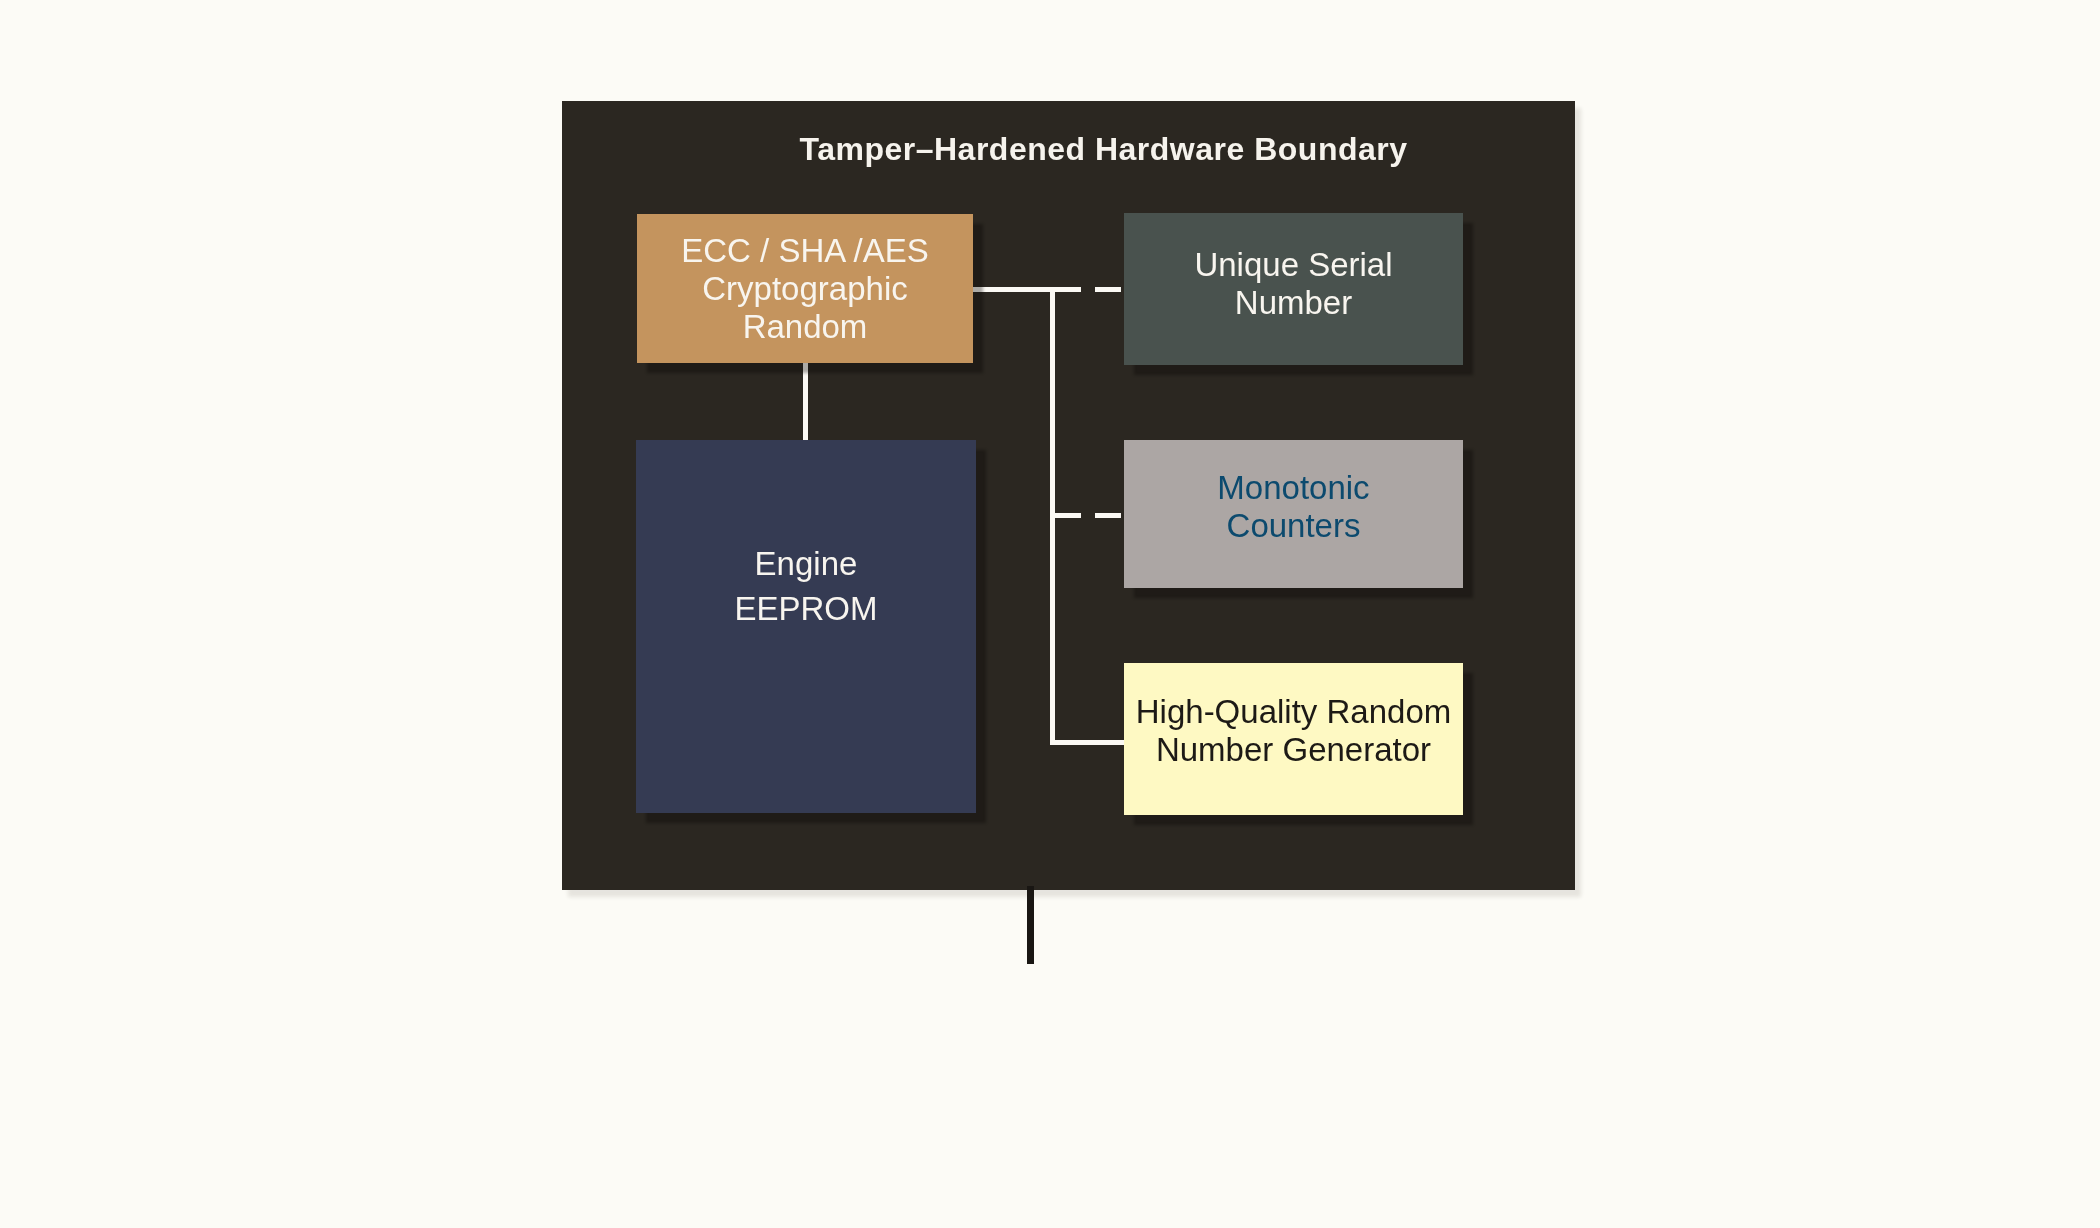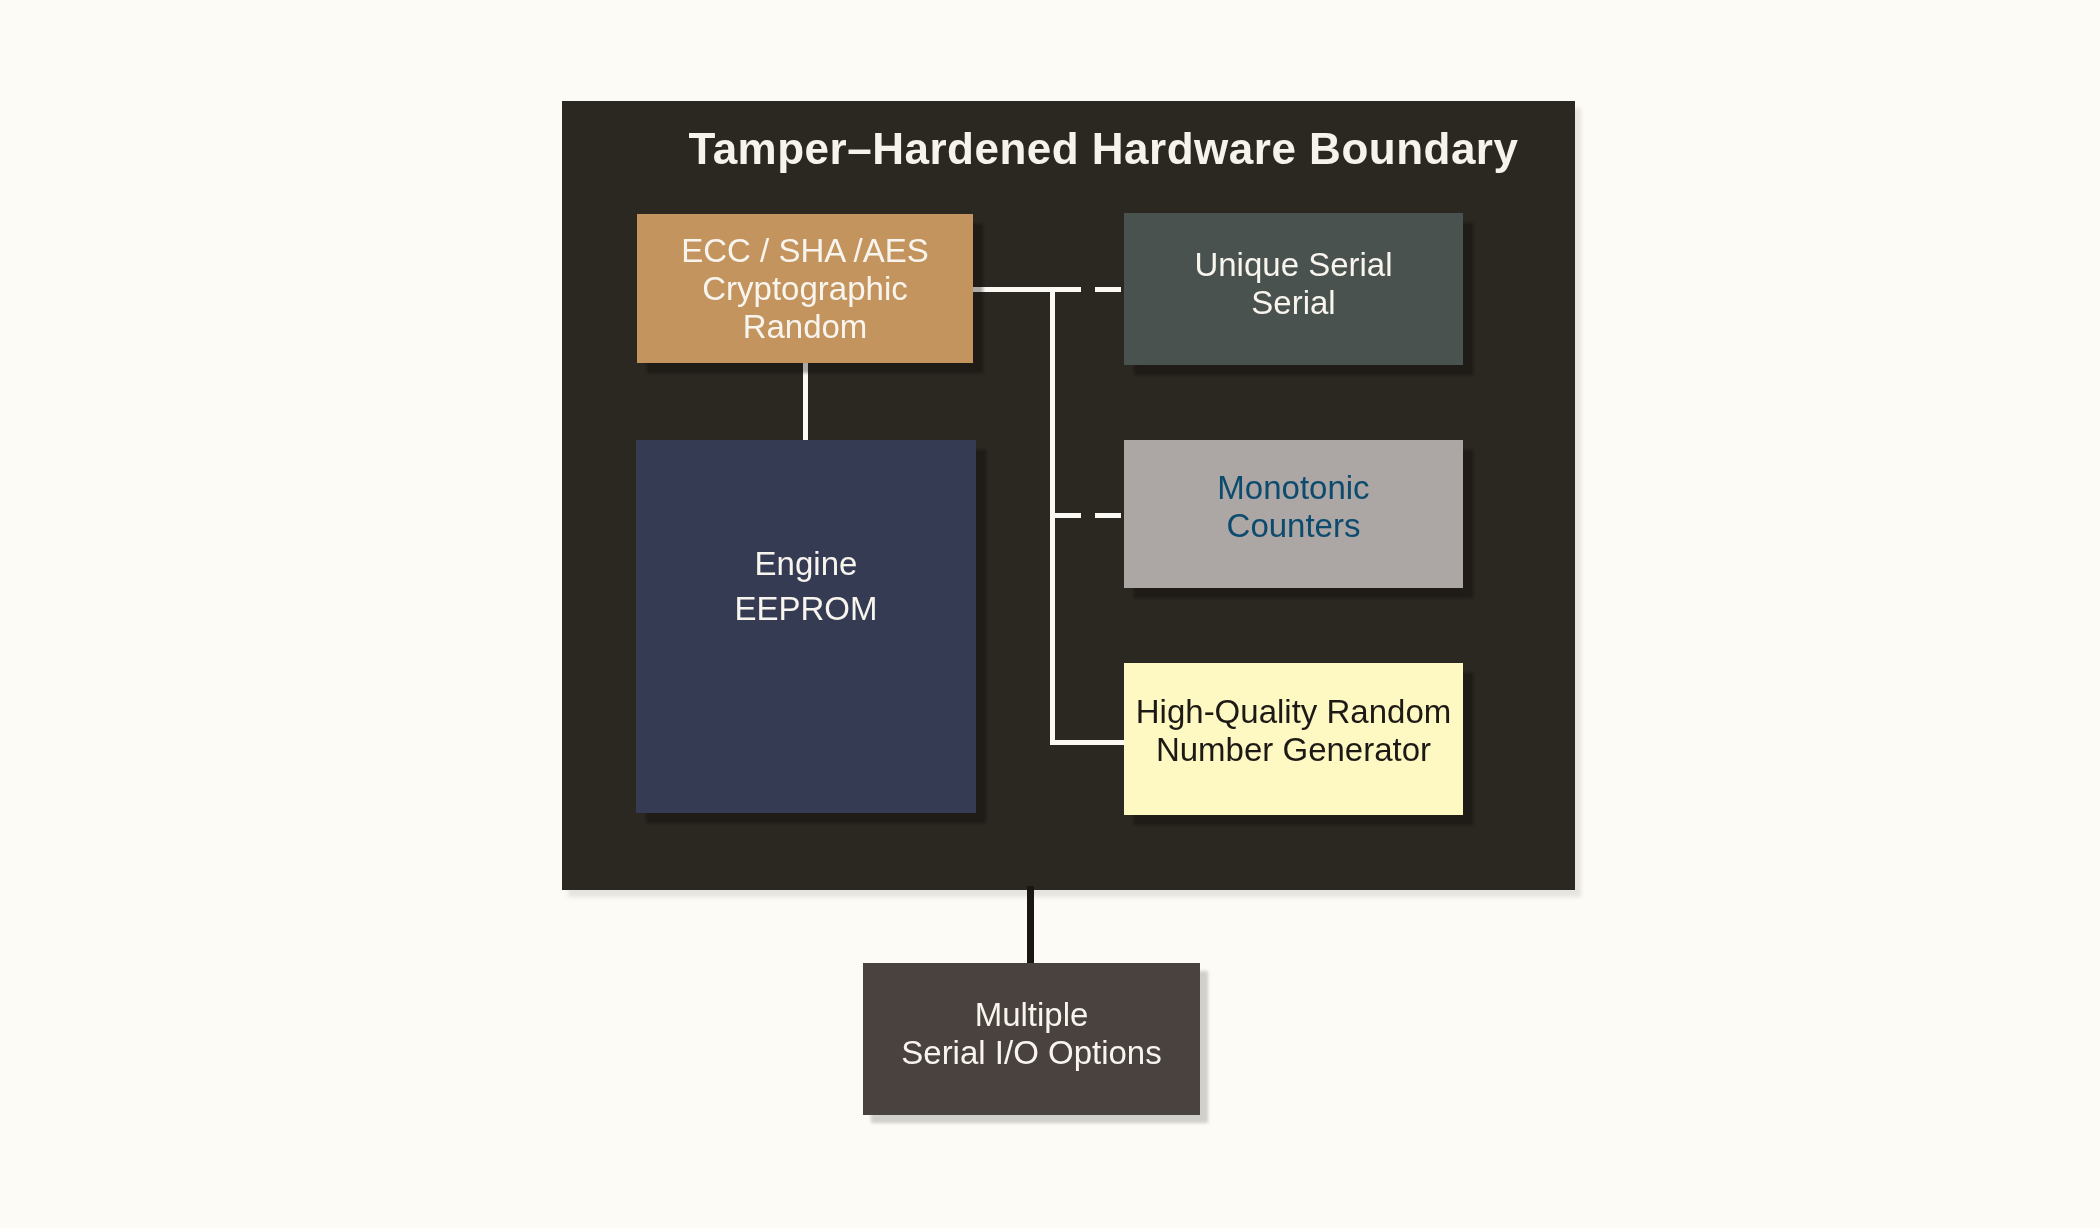--- a/index.html
+++ b/index.html
@@ -8,21 +8,21 @@
     font-family:"Liberation Sans","DejaVu Sans",sans-serif;
   }
   
   .boundary {
     position:absolute; left:562px; top:101px; width:1013px; height:789px;
     box-shadow:6px 7px 4px rgba(40,30,20,0.10);
   }
   .boundary-title {
     position:absolute; left:0; top:24px; width:100%; box-sizing:border-box;
     padding-left:70px; text-align:center;
-    font-size:44px; font-weight:bold; letter-spacing:0.5px; line-height:48px;
+    font-size:32px; font-weight:bold; letter-spacing:0.5px; line-height:48px;
   }
   
   .node {
     position:absolute; box-sizing:border-box;
     display:flex; flex-direction:column; align-items:center; justify-content:center;
     text-align:center; font-size:33px;
     box-shadow:10px 10px 3px rgba(5,4,2,0.32);
   }
   .node .ln { display:block; line-height:38px; }
   #node-crypto    { left:75px;  top:113px; width:336px; height:149px; padding-top:0; }
@@ -67,35 +67,31 @@
       <span class="ln">Random</span>
     </div>
 
     <div class="node" id="node-eeprom" style="background: rgb(53, 59, 83); color: rgb(248, 245, 239);">
       <span class="ln">Engine</span>
       <span class="ln">EEPROM</span>
     </div>
 
     <div class="node" id="node-unique" style="background: rgb(73, 82, 78); color: rgb(248, 245, 239);">
       <span class="ln">Unique Serial</span>
-      <span class="ln">Serial</span>
+      <span class="ln">Number</span>
     </div>
 
     <div class="node" id="node-monotonic" style="background: rgb(172, 166, 164); color: #0c4a6e;">
       <span class="ln">Monotonic</span>
       <span class="ln">Counters</span>
     </div>
 
     <div class="node" id="node-rng" style="background: #fef9c3; color: rgb(29, 26, 22);">
       <span class="ln">High-Quality Random</span>
       <span class="ln">Number Generator</span>
     </div>
 
   </div>
 
   <div class="conn" id="conn-serial" style="background: rgb(25, 22, 19);"></div>
 
-  <div class="node" id="node-serial" style="background: rgb(74, 66, 62); color: rgb(248, 245, 239);">
-    <span class="ln">Multiple</span>
-    <span class="ln">Serial I/O Options</span>
-  </div>
 
 </div>
 
 </body></html>

